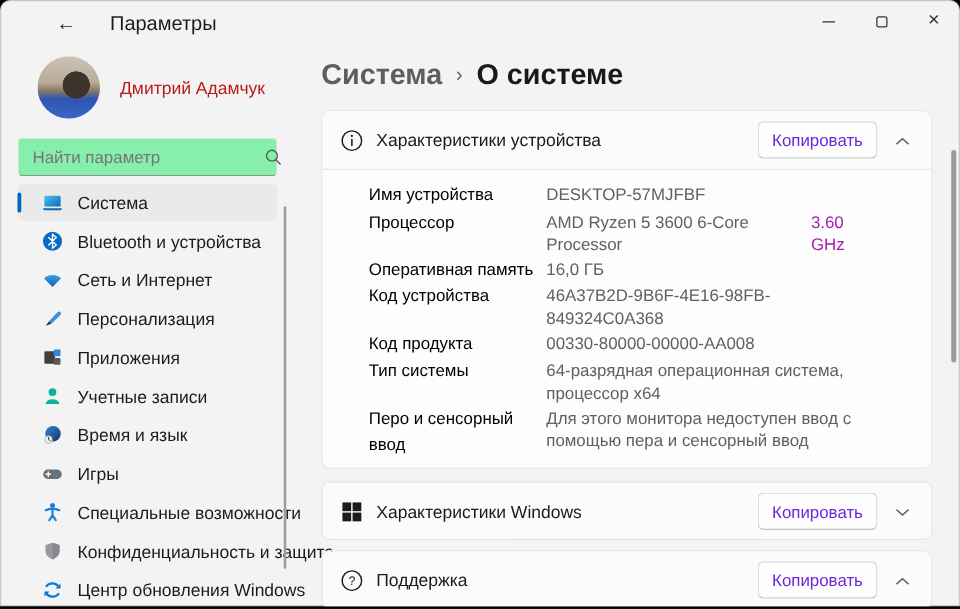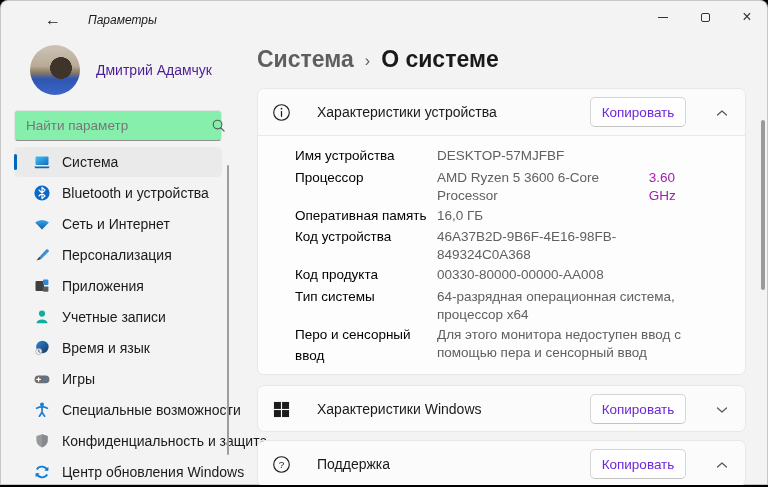--- a/index.html
+++ b/index.html
@@ -6,36 +6,36 @@
   html,body { width:768px; height:487px; background:#000; overflow:hidden;
               font-family:"Liberation Sans", sans-serif; }
   .window { position:absolute; left:0; top:0; width:768px; height:485px;
             background:#f3f3f3; border-radius:8px 8px 0 0; overflow:hidden;
             box-shadow:inset 0 0 0 1px rgba(0,0,0,.18); }
 
   
   .titlebar { position:absolute; left:0; top:0; right:0; height:40px; display:flex; align-items:center; }
   .back-btn { margin-left:40px; width:26px; height:26px; display:flex; align-items:center; justify-content:center;
               font-size:16px; color:#1b1b1b; border-radius:4px; cursor:default; }
-  .win-title { margin-left:22px; font-size:12px; color:#1b1b1b;font-style:italic; }
+  .win-title { margin-left:22px; font-size:16px; color:#1b1b1b; }
   .win-controls { position:absolute; right:0; top:0; height:40px; display:flex; }
   .win-btn { width:42px; height:34px; display:flex; align-items:center; justify-content:center; color:#1b1b1b; }
   .glyph-min { width:10px; height:1px; background:#333; }
   .glyph-max { width:9px; height:9px; border:1px solid #333; border-radius:2px; }
   .glyph-close { font-size:16px; color:#333; line-height:1; }
 
   
   .sidebar { position:absolute; left:0; top:40px; width:240px; bottom:0; }
   .profile { position:absolute; top:5px; left:30px; display:flex; align-items:center; gap:16px; }
   .avatar { width:50px; height:50px; border-radius:50%;
             background:
               radial-gradient(circle at 62% 46%, #3e3429 0 26%, transparent 27%),
               linear-gradient(180deg,#cdc4b6 0%,#b8ab97 42%,#8a7a66 55%,#2f55b0 68%,#3a66c9 100%);
   }
-  .profile-name { font-size:14px; color:#4c1d95; }
+  .profile-name { font-size:14px; color:#b91c1c; }
   .searchbox { position:absolute; top:70px; left:14px; width:208px; height:31px; background:#86efac;
                border:1px solid #e2e2e2; border-bottom-color:#8f8f8f; border-radius:4px;
                display:flex; align-items:center; }
   .searchbox input { flex:1; border:none; outline:none; background:transparent; padding:0 8px 0 11px;
                      font-size:13.5px; color:#1b1b1b; font-family:inherit; }
   .searchbox input::placeholder { color:#767676; }
   .search-icon { margin-right:10px; display:flex; }
   .nav { position:absolute; top:107px; left:14px; width:208px; }
   .nav-item { position:relative; height:30px; margin-bottom:1px; display:flex; align-items:center;
               padding-left:19px; border-radius:5px; cursor:default; }
@@ -48,21 +48,21 @@
 
   
   .main { position:absolute; left:255px; top:40px; right:0; bottom:0; }
   .breadcrumb { position:absolute; left:2px; top:6px; display:flex; align-items:center; font-weight:600; }
   .crumb-parent { font-size:23px; color:#5e5e5e; }
   .crumb-sep { font-size:16px; color:#5e5e5e; margin:2px 11px 0 11px; font-weight:400; }
   .crumb-current { font-size:23px; color:#191919; }
 
   .card { position:absolute; left:2px; width:489px; background:#fbfbfb;
           border:1px solid #e7e7e7; border-radius:7px; overflow:hidden; }
-  .card-header { height:46px; display:flex; align-items:center; padding:0 6px 0 13px; background:#fbfbfb;gap:16px; }
+  .card-header { height:46px; display:flex; align-items:center; padding:0 6px 0 13px; background:#fbfbfb; }
   .card-icon { width:20px; height:20px; margin-right:10px; display:flex; align-items:center; justify-content:center; }
   .card-title { font-size:14px; color:#1a1a1a; flex:1; }
   .copy-btn { width:96px; height:30px; background:#fefefe; border:1px solid #d5d5d5; border-bottom-color:#c3c3c3;
               border-radius:5px; font-size:13.5px; color:#6d28d9; font-family:inherit; }
   .chev-btn { width:30px; height:30px; margin:0 2px 0 5px; display:flex; align-items:center; justify-content:center;
               border:none; background:transparent; }
 
   .card-device { top:48px; height:287px; }
   .divider { height:1px; background:#e8e8e8; }
   .spec-list { background:#fdfdfd; padding:9px 0 10px 0; }

